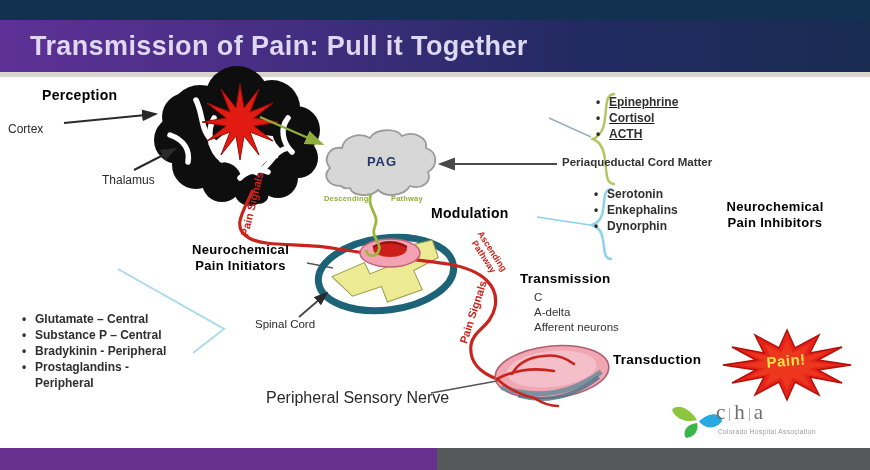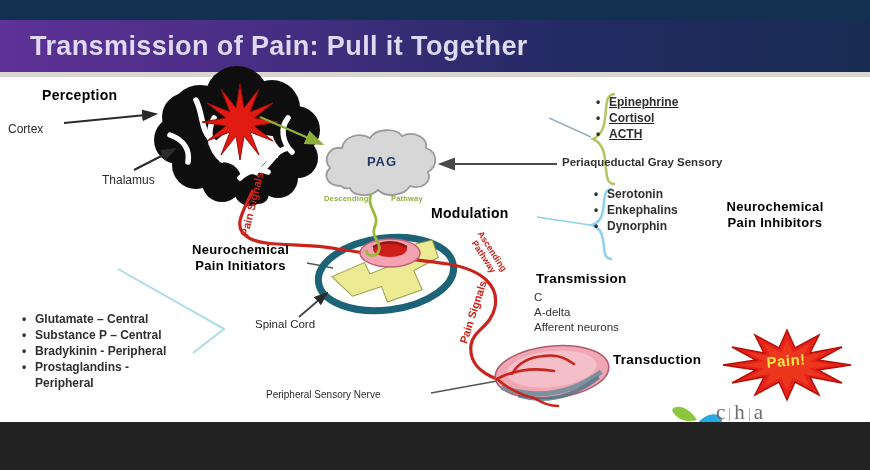--- a/index.html
+++ b/index.html
@@ -1,16 +1,16 @@
 <!DOCTYPE html>
 <html><head>
 <meta charset="utf-8">
 <style>
   html,body{margin:0;padding:0;background:#222;}
-  #slide{position:relative;width:870px;height:422px;background:#ffffff;overflow:hidden;
+  #slide{position:relative;width:870px;height:470px;background:#ffffff;overflow:hidden;
          font-family:"Liberation Sans",sans-serif;color:#1d1d1d;}
   
   .topbar{position:absolute;left:0;top:0;width:870px;height:20px;background:#12304f;}
   .titlebar{position:absolute;left:0;top:20px;width:870px;height:52px;
             background:linear-gradient(90deg,#5e3196 0%,#472e84 30%,#232a63 65%,#182c52 100%);}
   .titlebar .t{position:absolute;left:30px;top:0;line-height:52px;font-size:27px;font-weight:600;
                color:#ded8f0;letter-spacing:.4px;white-space:nowrap;}
   .understrip{position:absolute;left:0;top:72px;width:870px;height:5px;background:#d9d6cf;}
   
   .footer-purple{position:absolute;left:0;top:448px;width:437px;height:22px;background:#67308f;}
@@ -158,21 +158,21 @@
   <div class="lbl plain" style="left:8px;top:122px;font-size:12px;">Cortex</div>
   <div class="lbl plain" style="left:102px;top:173px;font-size:12px;">Thalamus</div>
 
   <ul class="blist lbl" style="left:594px;top:94px;width:120px;text-decoration:underline;">
     <li>Epinephrine</li>
     <li>Cortisol</li>
     <li>ACTH</li>
   </ul>
 
   <div class="lbl pag-text ctr" style="left:350px;top:154px;width:64px;">PAG</div>
-  <div class="lbl semi" style="left:562px;top:156px;font-size:11.5px;">Periaqueductal Gray Sensory</div>
+  <div class="lbl semi" style="left:562px;top:156px;font-size:11.5px;">Periaqueductal Cord Matter</div>
   <div class="lbl green-small" style="left:324px;top:194px;">Descending</div>
   <div class="lbl green-small" style="left:391px;top:194px;">Pathway</div>
 
   <div class="lbl bold" style="left:431px;top:205px;font-size:14px;">Modulation</div>
   <ul class="blist lbl" style="left:592px;top:186px;width:110px;">
     <li>Serotonin</li>
     <li>Enkephalins</li>
     <li>Dynorphin</li>
   </ul>
   <div class="lbl bold ctr" style="left:700px;top:199px;width:150px;font-size:13px;line-height:16px;">
@@ -192,30 +192,30 @@
   </ul>
   <div class="lbl plain" style="left:255px;top:318px;font-size:11.5px;">Spinal Cord</div>
 
   <div class="lbl red-rot ctr" style="left:207px;top:198px;width:90px;font-size:11px;transform:rotate(-76deg);">Pain Signals</div>
   <div class="lbl red-rot ctr" style="left:428px;top:306px;width:90px;font-size:11px;transform:rotate(-72deg);">Pain Signals</div>
   <div class="lbl red-rot ctr" style="left:452px;top:244px;width:72px;font-size:9px;line-height:10px;transform:rotate(57deg);">
     <div>Ascending</div>
     <div>Pathway</div>
   </div>
 
-  <div class="lbl bold" style="left:536px;top:271px;font-size:13.5px;">Transmission</div>
+  <div class="lbl bold" style="left:520px;top:271px;font-size:13.5px;">Transmission</div>
   <div class="lbl" style="left:534px;top:290px;font-size:11.5px;line-height:15px;color:#333;">
     <div>C</div>
     <div>A-delta</div>
     <div>Afferent neurons</div>
   </div>
 
   <div class="lbl bold" style="left:613px;top:352px;font-size:13.5px;">Transduction</div>
   <div class="lbl pain-text ctr" style="left:754px;top:352px;width:64px;transform:rotate(-5deg);">Pain!</div>
-  <div class="lbl plain" style="left:266px;top:389px;font-size:10px;">Peripheral Sensory Nerve</div>
+  <div class="lbl plain" style="left:266px;top:389px;font-size:16px;">Peripheral Sensory Nerve</div>
 
   <div class="lbl logo-letters" style="left:716px;top:402px;">
     <span>c</span>
     <span class="sep"></span>
     <span>h</span>
     <span class="sep"></span>
     <span>a</span>
   </div>
   <div class="lbl logo-tag" style="left:718px;top:428px;">Colorado Hospital Association</div>
 

